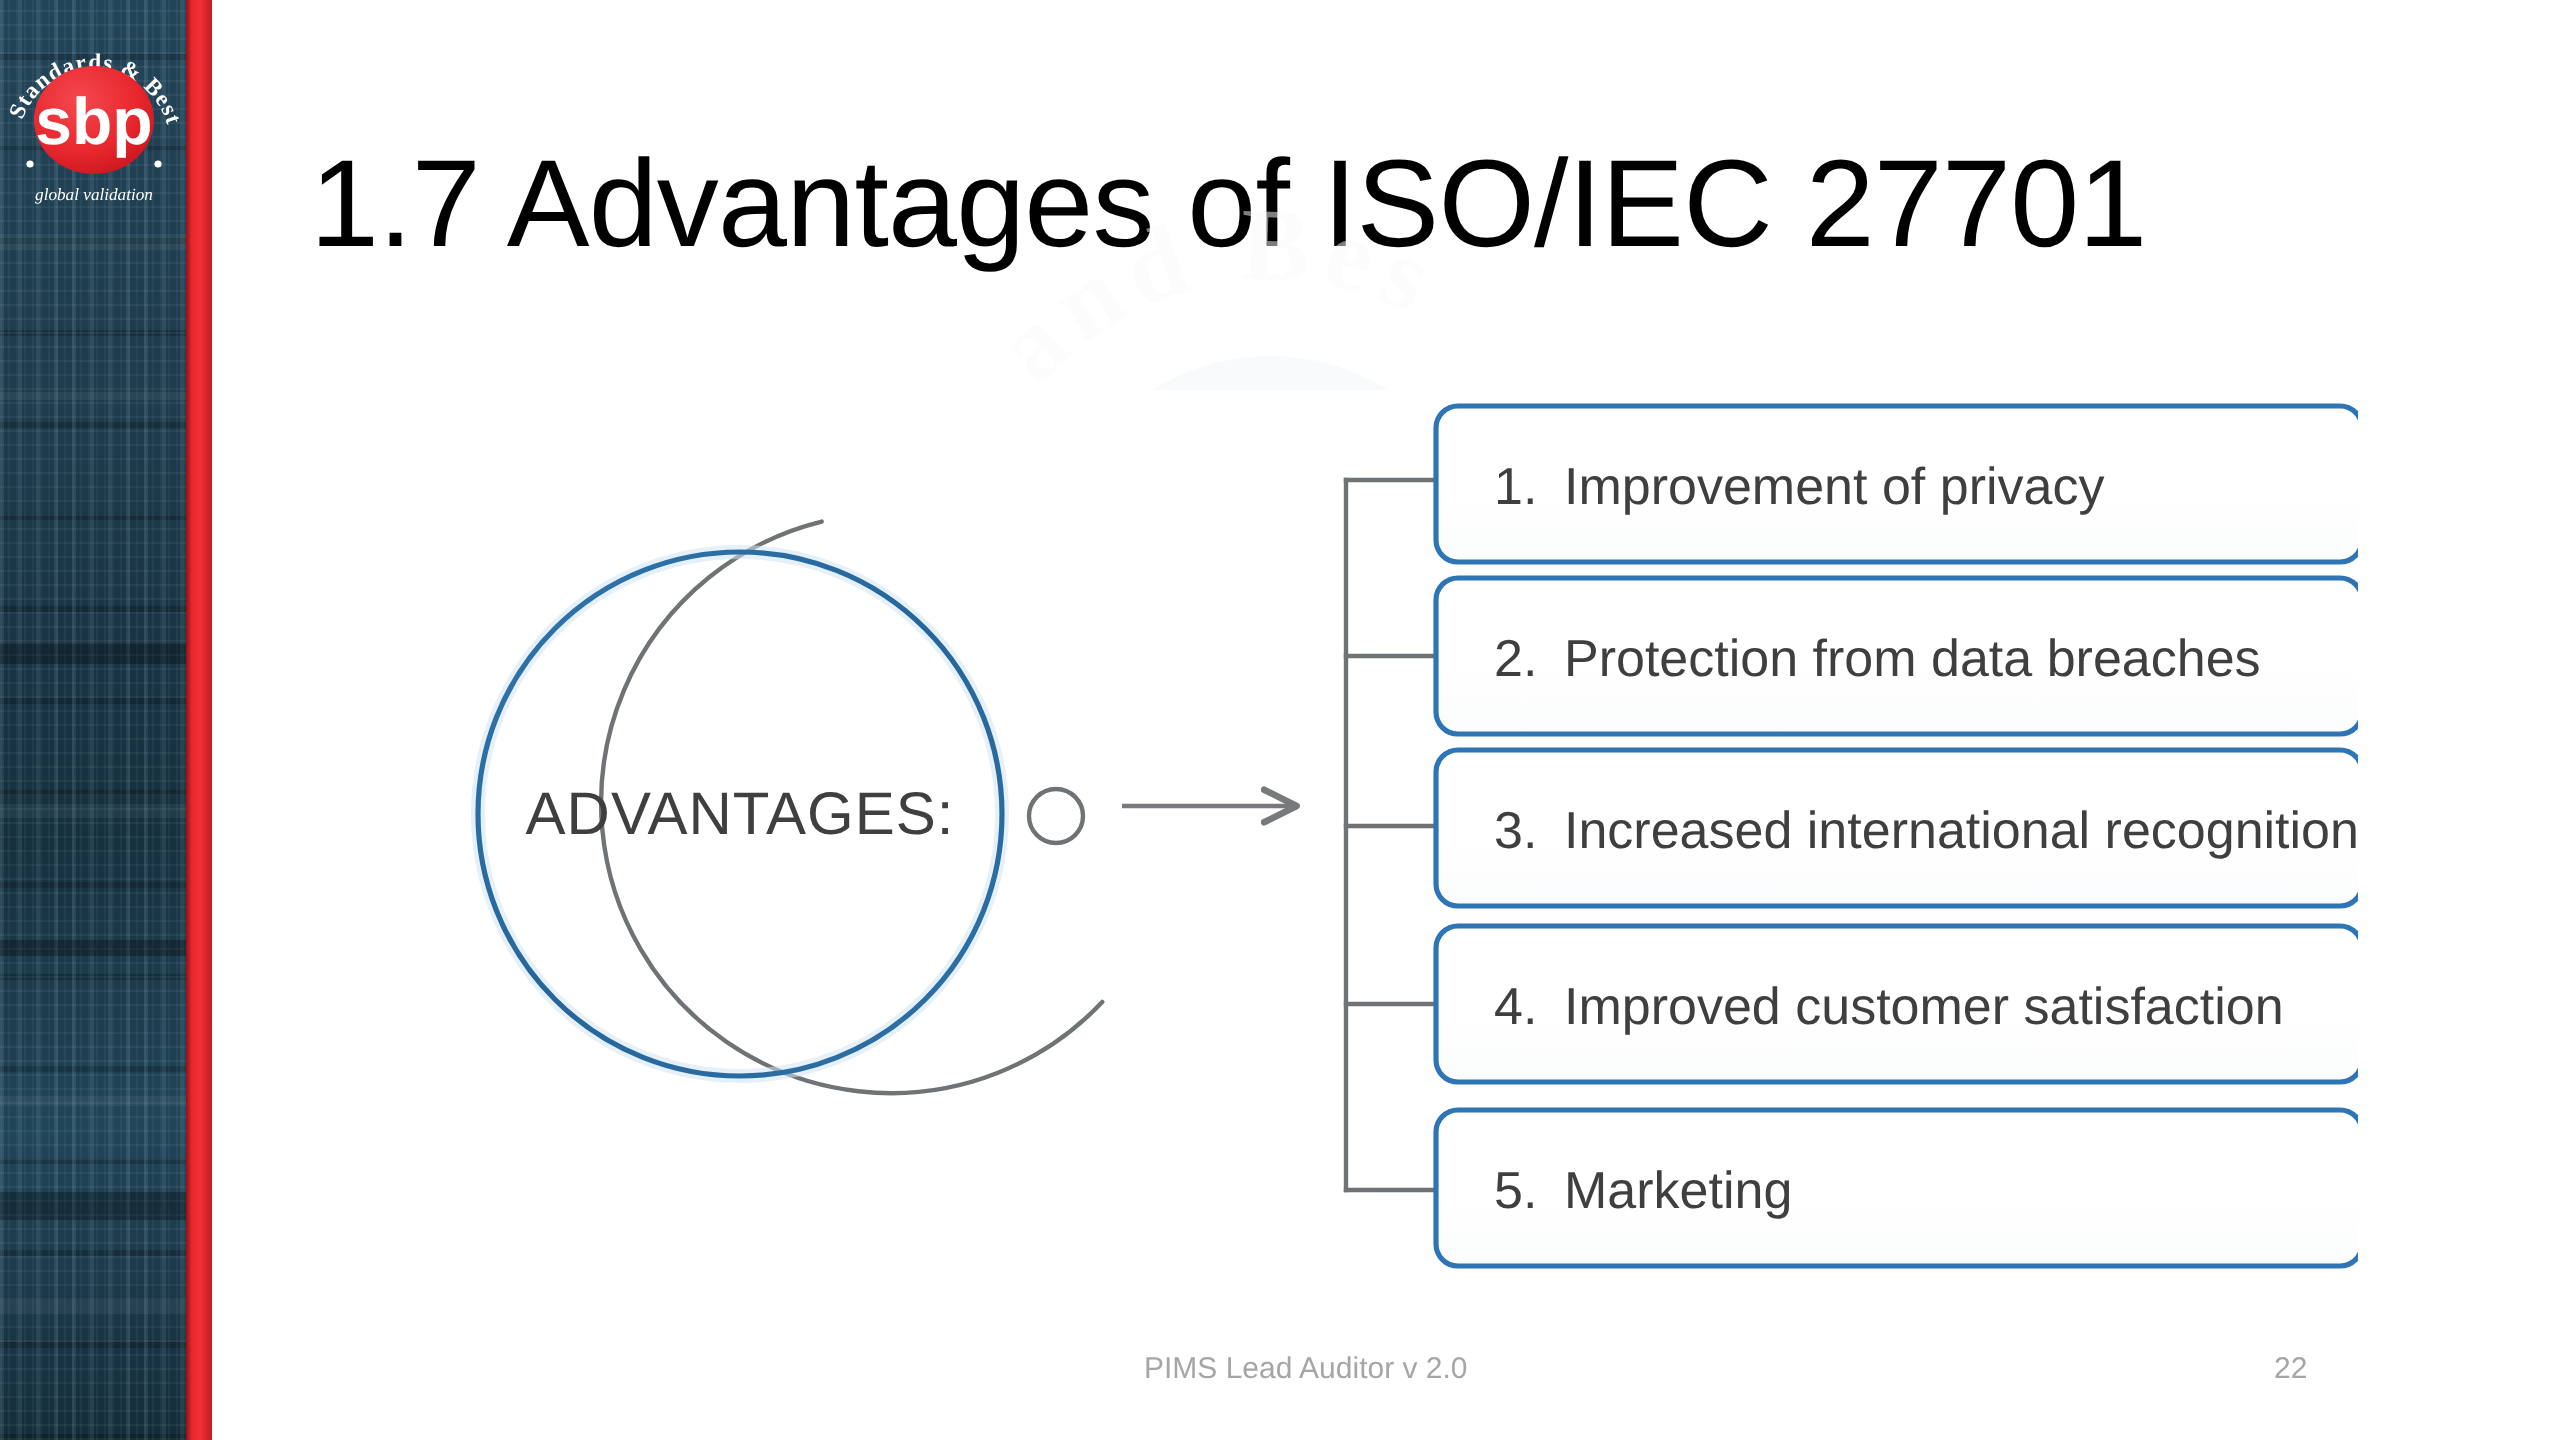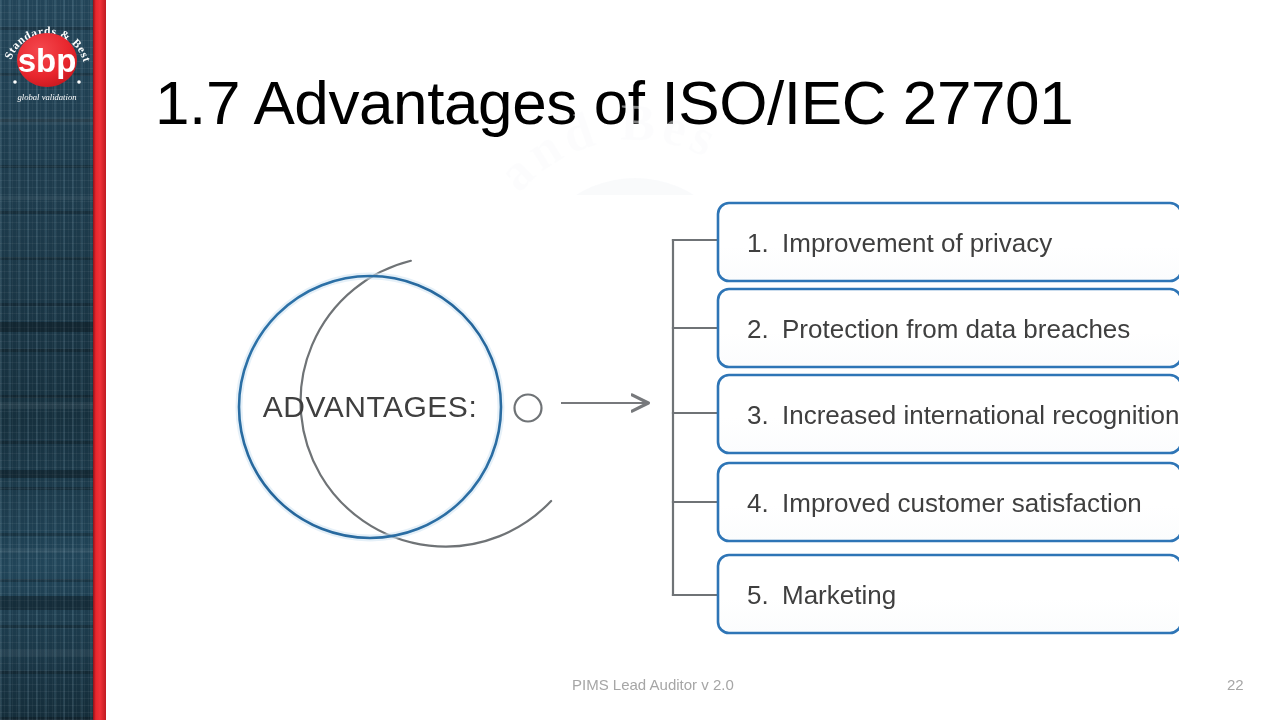--- a/index.html
+++ b/index.html
@@ -97,21 +97,21 @@
   .diagram svg { display:block; }
 
   
   .footer-text {
     position:absolute; left:556px; top:676px;
     font-size:15px;
     color:#a6a6a6;
     margin-left:16px;
   }
   .footer-page {
-    position:absolute; left:1227px; top:676px;
+    position:absolute; left:1137px; top:676px;
     font-size:15px;
     color:#a6a6a6;
   }
 </style>
 </head>
 <body>
 
 <div class="slide">
 
   <div class="sidebar">

